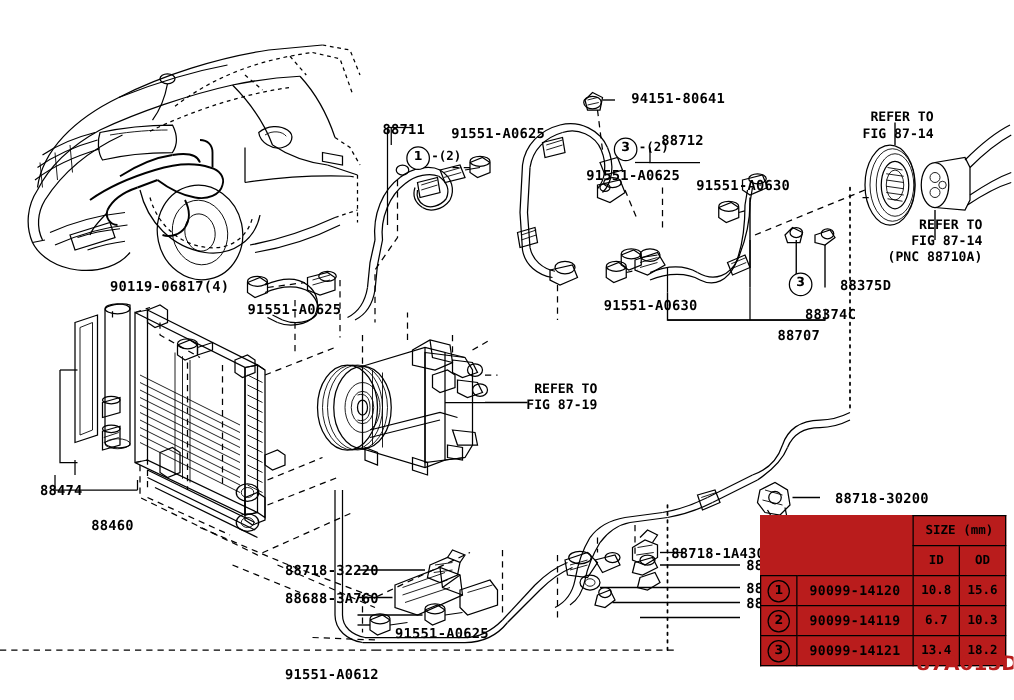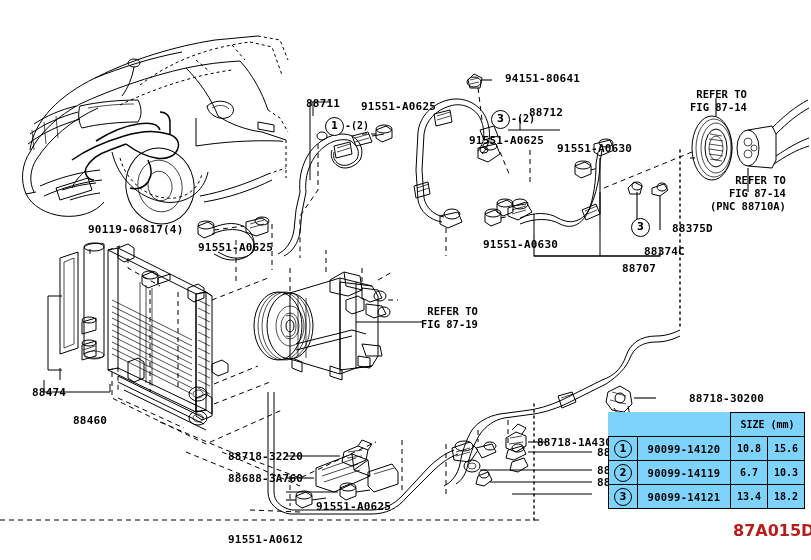--- a/index.html
+++ b/index.html
@@ -49,21 +49,21 @@
   }
   
   #size-table {
     position: absolute;
     left: 608px;
     top: 412px;
     border-collapse: collapse;
     font-family: "DejaVu Sans Mono", "Liberation Mono", monospace;
     font-size: 10px;
     font-weight: bold;
-    background: #7dd3fc;
+    background: #b91c1c;
   }
   #size-table td, #size-table th {
     border: 1px solid #000;
     text-align: center;
     padding: 0;
     height: 23px;
     color: #000;
     font-weight: bold;
   }
   #size-table .c-idx  { width: 28px; }
@@ -663,21 +663,21 @@
   <div class="lbl" style="left:198px; top:241px;">91551-A0625</div>
   <div class="lbl" style="left:483px; top:238px;">91551-A0630</div>
 
   <div class="lbl" style="left:672px; top:222px;">88375D</div>
   <div class="lbl" style="left:644px; top:245px;">88374C</div>
   <div class="lbl" style="left:622px; top:262px;">88707</div>
 
   <div class="lbl" style="left:32px;  top:386px;">88474</div>
   <div class="lbl" style="left:73px;  top:414px;">88460</div>
 
-  <div class="lbl" style="left:689px; top:392px;">88718-30200</div>
+  <div class="lbl" style="left:668px; top:392px;">88718-30200</div>
   <div class="lbl" style="left:537px; top:436px;">88718-1A430</div>
 
   <div class="lbl" style="left:597px; top:446px;">88719A</div>
   <div class="lbl" style="left:597px; top:464px;">88375B</div>
   <div class="lbl" style="left:597px; top:476px;">88374B</div>
   <div class="lbl" style="left:739px; top:476px;">88706A</div>
 
   <div class="lbl" style="left:228px; top:450px;">88718-32220</div>
   <div class="lbl" style="left:228px; top:472px;">88688-3A760</div>
   <div class="lbl" style="left:228px; top:494px;margin-top:39px;">91551-A0612</div>
@@ -701,20 +701,26 @@
 
   <div class="callout" style="left:619px; top:488px;">2</div>
   <div class="qty" style="left:641px; top:491px;">-(2)-</div>
 
   <table id="size-table">
     <tbody>
         <tr>
       <td class="blank-cell c-idx"></td>
       <td class="blank-cell c-part"></td>
       <td class="c-id" colspan="2" style="width:72px;">SIZE (mm)</td>
+    </tr>
+    <tr>
+      <td class="blank-cell c-idx"></td>
+      <td class="blank-cell c-part"></td>
+      <td class="c-id">ID</td>
+      <td class="c-od">OD</td>
     </tr>
     <tr>
       <td class="c-idx"><span class="circnum">1</span></td>
       <td class="c-part">90099-14120</td>
       <td class="c-id">10.8</td>
       <td class="c-od">15.6</td>
     </tr>
     <tr>
       <td class="c-idx"><span class="circnum">2</span></td>
       <td class="c-part">90099-14119</td>

